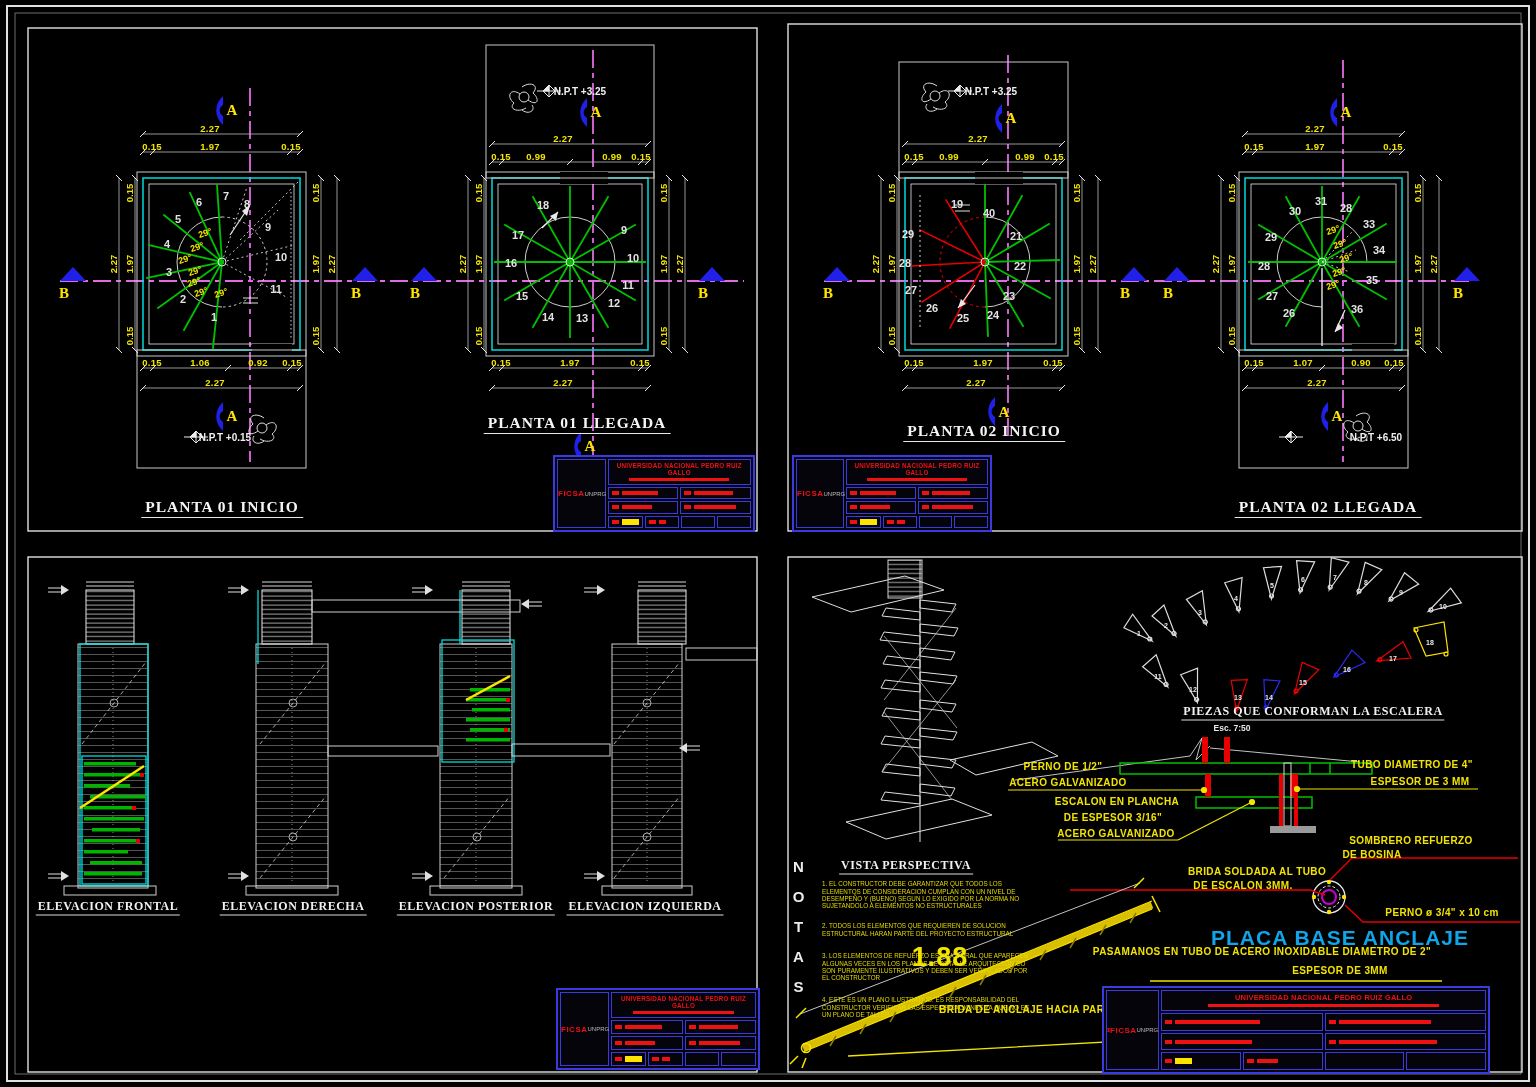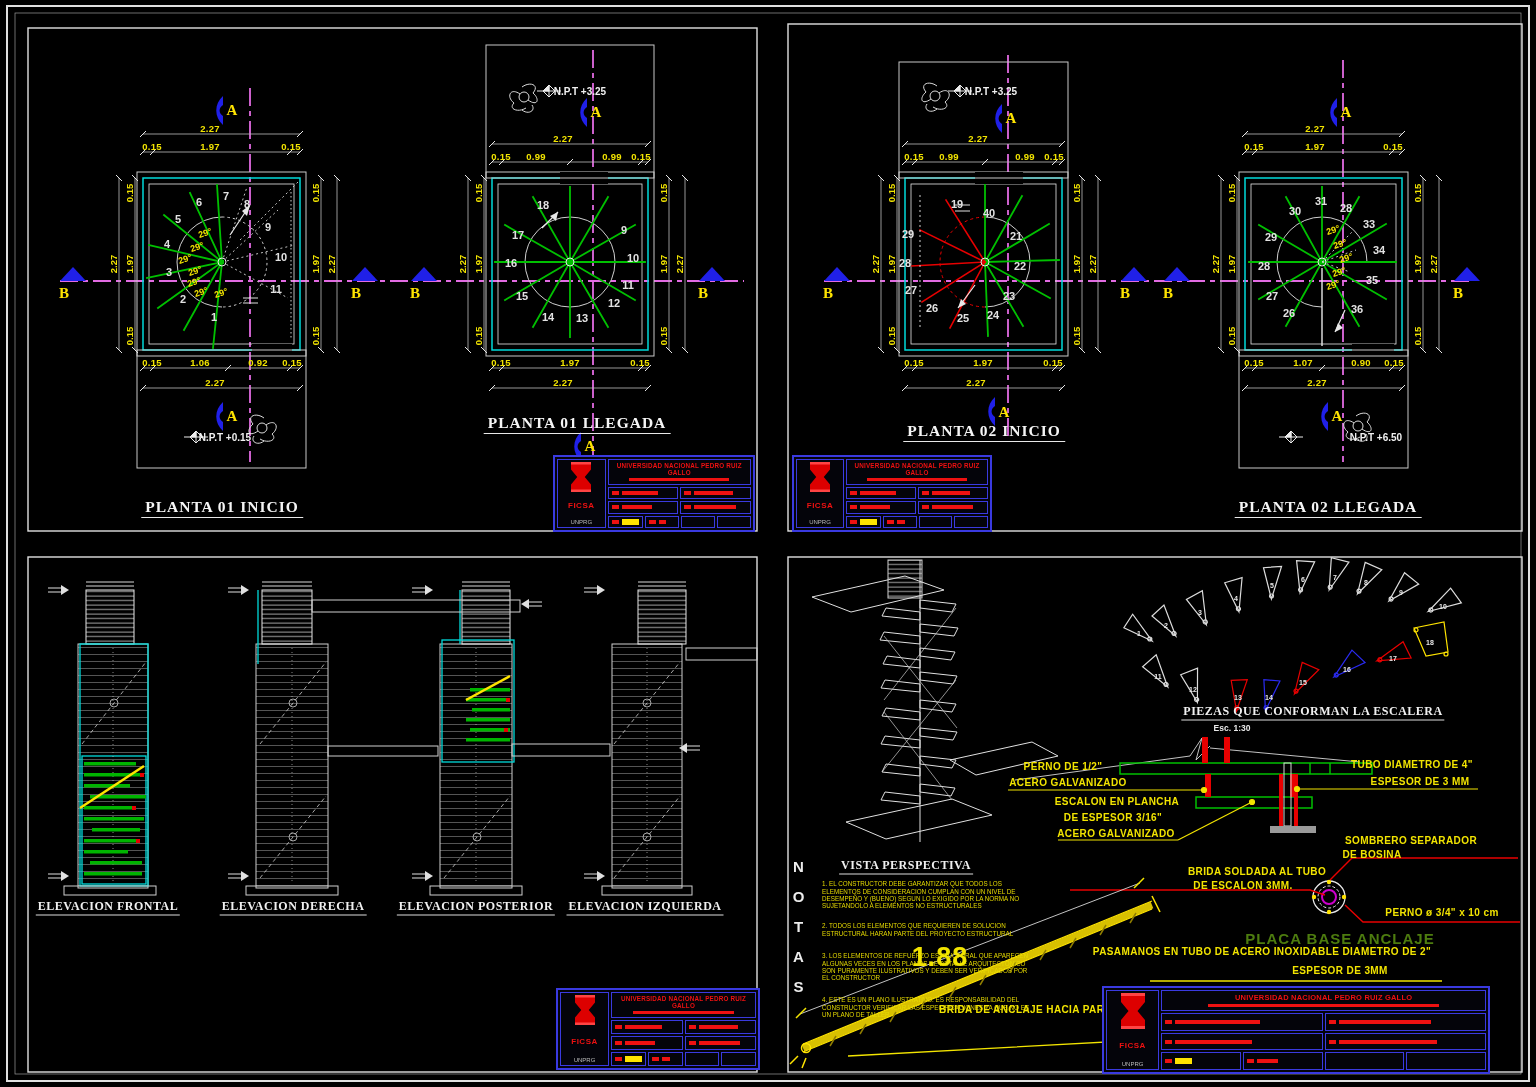--- a/index.html
+++ b/index.html
@@ -11,34 +11,34 @@
   .dv{font-size:9.5px;color:#f2e400;transform:translate(-50%,-50%) rotate(-90deg);}
   .s{font-size:11px;color:#e2e2e2;}
   .ang{font-size:9px;color:#f2e400;transform:translate(-50%,-50%) rotate(-18deg);}
   .AB{font-size:15px;font-weight:bold;color:#ffe400;font-family:"Liberation Serif",serif;}
   .ttl{font-family:"Liberation Serif",serif;font-size:15.5px;font-weight:bold;color:#f5f5f5;
        border-bottom:1.5px solid #e8e8e8;padding:0 4px 1px;letter-spacing:1px;}
   .ttl2{font-family:"Liberation Serif",serif;font-size:12px;font-weight:bold;color:#f0f0f0;
        border-bottom:1px solid #ddd;padding:0 2px 1px;letter-spacing:.5px;}
   .npt{font-size:10px;font-weight:bold;color:#f0f0f0;}
   .co{font-size:10px;color:#f2e400;letter-spacing:.4px;}
-  .cog{font-size:15px;font-weight:bold;color:#4d7c0f;letter-spacing:1px;}
+  .cog{font-size:21px;font-weight:bold;color:#0ea5e9;letter-spacing:1px;}
   .med{font-size:27px;color:#f2e400;letter-spacing:1px;}
   .pn{font-size:7px;color:#e8e8e8;}
   .esc{font-size:8.5px;color:#e8e8e8;}
   .note{position:absolute;width:214px;font-size:6.3px;line-height:7.3px;color:#e6da00;text-align:left;}
   .notas{position:absolute;writing-mode:vertical-lr;text-orientation:upright;letter-spacing:13px;
          font-size:15px;font-weight:bold;color:#ececec;}
   .wm{position:absolute;left:1088px;top:994px;width:398px;height:62px;display:flex;align-items:center;
       justify-content:center;font-size:43px;color:rgba(255,175,190,.8);border:2px solid rgba(255,175,190,.25);
       border-radius:18px;letter-spacing:1px;z-index:30;}
   
   .tb{position:absolute;border:2px solid #3a3ae0;background:#04040a;display:flex;padding:2px;gap:2px;
       box-sizing:border-box;z-index:20;}
-  .tb .lft{width:25%;border:1px solid #3a3ae0;display:flex;flex-direction:column;align-items:center;
+  .tb .lft{width:25%;border:1px solid #3a3ae0;display:flex;flex-direction:row;align-items:center;
       justify-content:space-between;padding:2px 0;box-sizing:border-box;}
   .tb .ficsa{color:#ee1111;font-weight:bold;font-size:8px;letter-spacing:.5px;}
   .tb .unprg{color:#bbbbbb;font-size:6px;}
   .tb .rgt{flex:1;display:flex;flex-direction:column;gap:2px;}
   .tb .hd{border:1px solid #3a3ae0;text-align:center;color:#ee1111;font-size:6.3px;font-weight:bold;
       padding:2px 1px 3px;letter-spacing:.2px;}
   .tb .hd .bar{height:3.5px;background:#ee1111;width:72%;margin:1.5px auto 0;}
   .tb .row{flex:1;display:flex;gap:2px;}
   .tb .cell{flex:1;border:1px solid #3a3ae0;display:flex;align-items:center;gap:3px;padding:0 3px;min-height:9px;}
   .tb .sq{width:7px;height:4px;background:#ee1111;flex:none;}
@@ -725,21 +725,21 @@
 <b class="t ttl2" style="left:645px;top:907px">ELEVACION IZQUIERDA</b>
 
 <b class="t ttl2" style="left:906px;top:866px">VISTA PERSPECTIVA</b>
 <span class="notas" style="left:790px;top:858px;height:215px">NOTAS</span>
 <p class="note" style="left:822px;top:874px">1. EL CONSTRUCTOR DEBE GARANTIZAR QUE TODOS LOS ELEMENTOS DE CONSIDERACION CUMPLAN CON UN NIVEL DE DESEMPEÑO Y (BUENO) SEGUN LO EXIGIDO POR LA NORMA NO SUJETANDOLO A ELEMENTOS NO ESTRUCTURALES</p>
 <p class="note" style="left:822px;top:916px">2. TODOS LOS ELEMENTOS QUE REQUIEREN DE SOLUCION ESTRUCTURAL HARAN PARTE DEL PROYECTO ESTRUCTURAL</p>
 <p class="note" style="left:822px;top:946px">3. LOS ELEMENTOS DE REFUERZO ESTRUCTURAL QUE APARECEN ALGUNAS VECES EN LOS PLANOS DE DETALLE ARQUITECTONICO SON PURAMENTE ILUSTRATIVOS Y DEBEN SER VERIFICADOS POR EL CONSTRUCTOR</p>
 <p class="note" style="left:822px;top:990px">4. ESTE ES UN PLANO ILUSTRATIVO. ES RESPONSABILIDAD DEL CONSTRUCTOR VERIFICAR LAS ESPECIFICACIONES YA QUE NO ES UN PLANO DE TALLER.</p>
 
 <b class="t ttl2" style="left:1313px;top:712px">PIEZAS QUE CONFORMAN LA ESCALERA</b>
-<b class="t esc" style="left:1232px;top:728px">Esc. 1:30</b>
+<b class="t esc" style="left:1232px;top:728px">Esc. 7:50</b>
 <b class="t pn" style="left:1139px;top:633px">1</b>
 <b class="t pn" style="left:1166px;top:625px">2</b>
 <b class="t pn" style="left:1200px;top:612px">3</b>
 <b class="t pn" style="left:1236px;top:598px">4</b>
 <b class="t pn" style="left:1272px;top:585px">5</b>
 <b class="t pn" style="left:1303px;top:579px">6</b>
 <b class="t pn" style="left:1335px;top:577px">7</b>
 <b class="t pn" style="left:1366px;top:582px">8</b>
 <b class="t pn" style="left:1401px;top:592px">9</b>
 <b class="t pn" style="left:1443px;top:606px">10</b>
@@ -752,21 +752,21 @@
 <b class="t pn" style="left:1393px;top:658px">17</b>
 <b class="t pn" style="left:1430px;top:642px">18</b>
 
 <b class="t co" style="left:1063px;top:766px">PERNO DE 1/2"</b>
 <b class="t co" style="left:1068px;top:782px">ACERO GALVANIZADO</b>
 <b class="t co" style="left:1412px;top:764px">TUBO DIAMETRO DE 4"</b>
 <b class="t co" style="left:1420px;top:781px">ESPESOR DE 3 MM</b>
 <b class="t co" style="left:1117px;top:801px">ESCALON EN PLANCHA</b>
 <b class="t co" style="left:1113px;top:817px">DE ESPESOR 3/16"</b>
 <b class="t co" style="left:1116px;top:833px">ACERO GALVANIZADO</b>
-<b class="t co" style="left:1411px;top:840px">SOMBRERO SEPARADOR</b>
+<b class="t co" style="left:1411px;top:840px">SOMBRERO REFUERZO</b>
 <b class="t co" style="left:1372px;top:854px">DE BOSINA</b>
 <b class="t co" style="left:1257px;top:871px">BRIDA SOLDADA AL TUBO</b>
 <b class="t co" style="left:1243px;top:885px">DE ESCALON 3MM.</b>
 <b class="t co" style="left:1442px;top:912px">PERNO ø 3/4" x 10 cm</b>
 <b class="t cog" style="left:1340px;top:938px">PLACA BASE ANCLAJE</b>
 <b class="t med" style="left:940px;top:957px">1.88</b>
 <b class="t co" style="left:1262px;top:951px">PASAMANOS EN  TUBO DE ACERO INOXIDABLE DIAMETRO DE  2"</b>
 <b class="t co" style="left:1340px;top:970px">ESPESOR DE 3MM</b>
 <b class="t co" style="left:1100px;top:1009px">BRIDA DE ANCLAJE HACIA PARED DE ACERO INOXIDABLE 3"</b>
 <b class="t co" style="left:1240px;top:1028px">ESPESOR DE 3MM</b>

